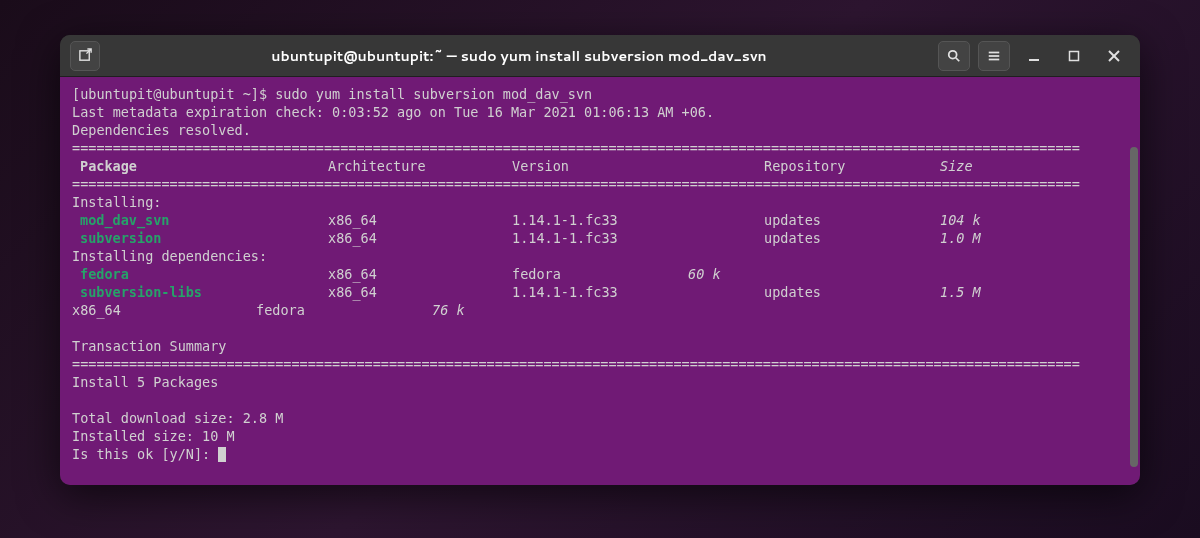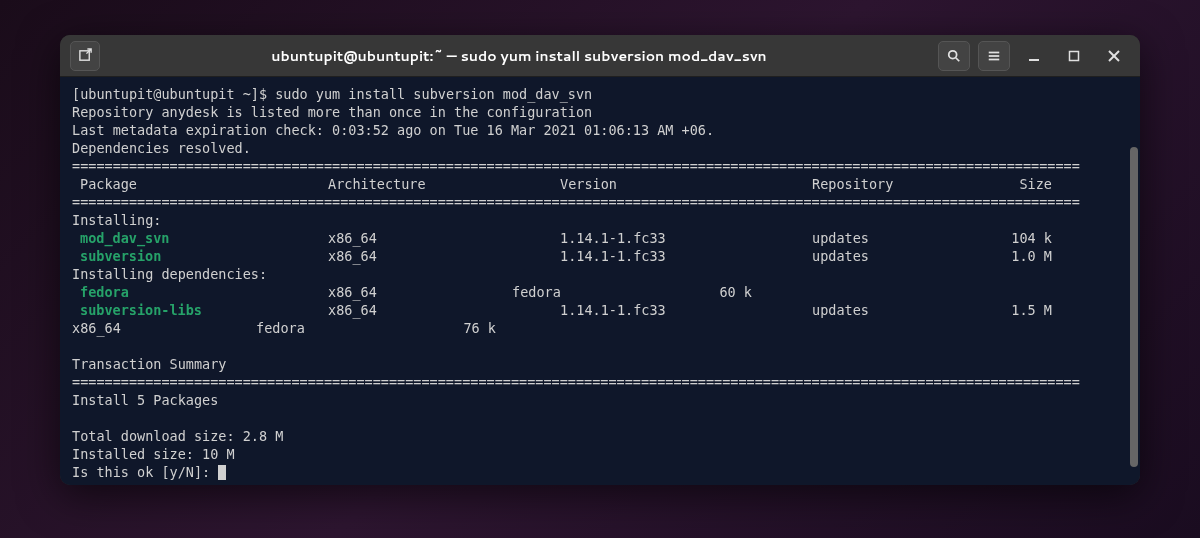--- a/index.html
+++ b/index.html
@@ -85,21 +85,21 @@
       color: #e0e0e0;
       cursor: pointer;
       border-radius: 5px;
     }
     .window-btn svg {
       width: 12px;
       height: 12px;
       fill: #e0e0e0;
     }
     .terminal-content {
-      background: #0f172a;
+      background: #701a75;
       color: #d0d0d0;
       font-family: "DejaVu Sans Mono", "Liberation Mono", monospace;
       font-size: 13.5px;
       line-height: 18px;
       padding: 8px 12px 4px 12px;
       position: relative;
       height: 408px;
       overflow: hidden;
     }
     .scrollbar {
@@ -123,24 +123,24 @@
       background: #d0d0d0;
       width: 8px;
       height: 15px;
       vertical-align: text-bottom;
     }
     .row {
       display: flex;
     }
     .col-pkg { width: 256px; padding-left: 8px; }
     .col-arch { width: 184px; }
-    .col-ver { width: 252px; margin-left: 48px; }
+    .col-ver { width: 252px; }
     .col-repo { width: 176px; }
-    .col-size { width: 64px; text-align: right; }
-    .hdr .col-pkg { padding-left: 8px; }
+    .col-size { width: 64px; text-align: left; font-style: italic; }
+    .hdr .col-pkg { padding-left: 8px; font-weight: bold; }
     .prompt-line { white-space: pre; }
   </style>
 </head>
 <body>
 
 <div class="terminal-window">
   <div class="titlebar">
     <div class="new-tab-btn">
       <svg viewBox="0 0 16 16">
           <rect x="2" y="3" width="10" height="10" fill="none" stroke="#e0e0e0" stroke-width="1.5"></rect>
@@ -177,21 +177,20 @@
           <line x1="11" y1="1" x2="1" y2="11" stroke="#e0e0e0" stroke-width="2"></line>
         </svg>
     </div>
   </div>
 
   <div class="terminal-content">
     <div class="scrollbar"></div>
 
     <div class="prompt-line"><span class="prompt-user">[ubuntupit@ubuntupit ~]$ </span><span>sudo yum install subversion mod_dav_svn</span></div>
 
-    <div>Repository anydesk is listed more than once in the configuration</div>
     <div>Last metadata expiration check: 0:03:52 ago on Tue 16 Mar 2021 01:06:13 AM +06.</div>
     <div>Dependencies resolved.</div>
     <div>============================================================================================================================</div>
 
     <div class="row hdr">
       <div class="col-pkg">Package</div>
       <div class="col-arch">Architecture</div>
       <div class="col-ver">Version</div>
       <div class="col-repo">Repository</div>
       <div class="col-size">Size</div>

